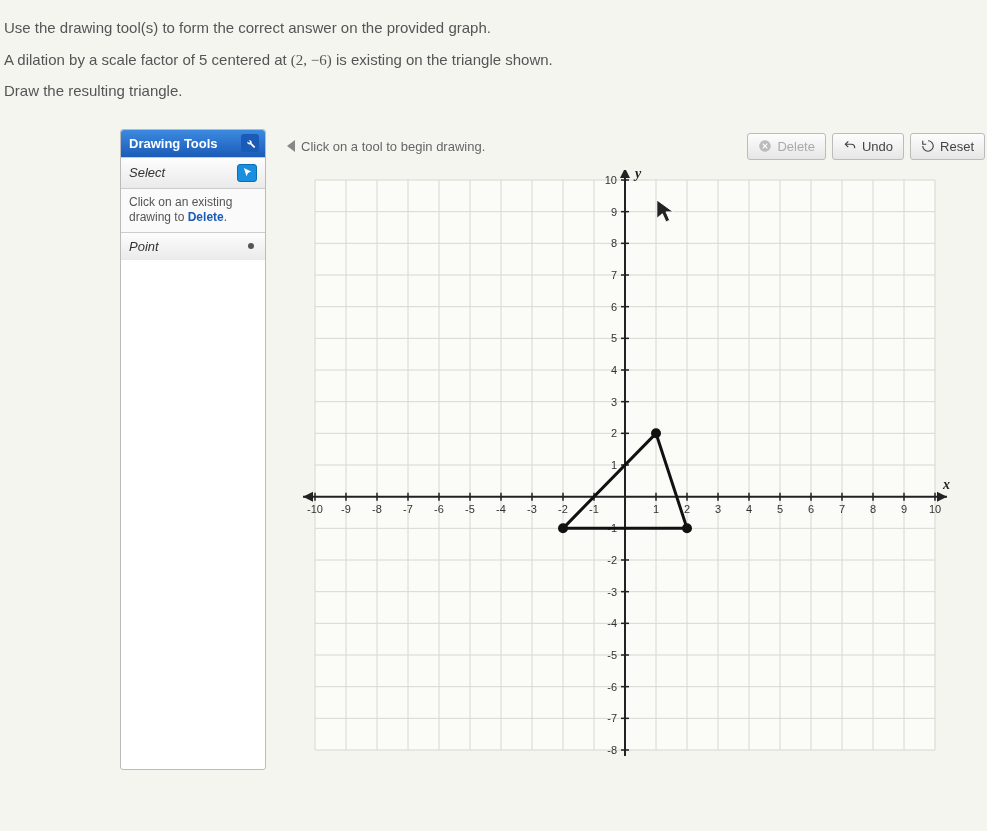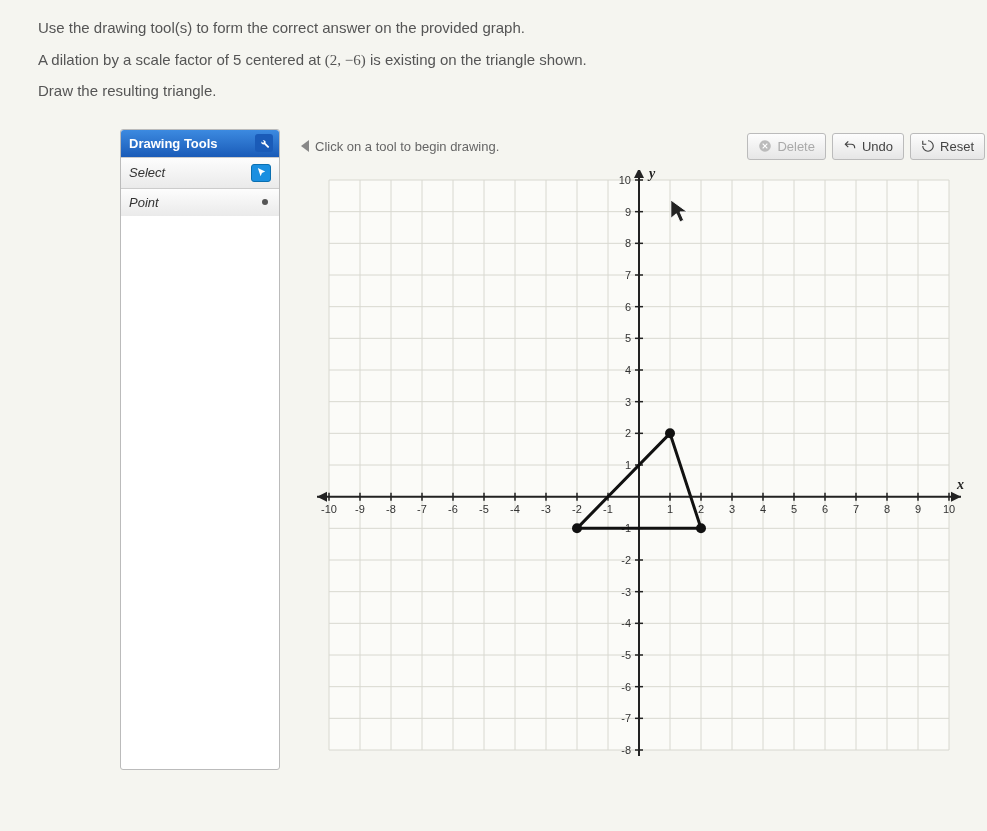--- a/index.html
+++ b/index.html
@@ -6,37 +6,37 @@
   body {
     font-family: Arial, Helvetica, sans-serif;
     background: #f5f5f0;
     width: 987px;
     height: 831px;
     position: relative;
     color: #333;
     overflow: hidden;
   }
   .problem-text {
-    padding: 14px 20px 8px 38px;
+    padding: 14px 20px 8px 4px;
     font-size: 15px;
     color: #555;
     line-height: 1.9;
   }
   .problem-text .line { margin-bottom: 3px; }
   .coord { font-family: 'Times New Roman', serif; }
 
   .workspace {
     display: flex;
     margin-left: 120px;
     margin-top: 12px;
   }
 
   
   .tools-panel {
-    width: 160px;
+    width: 146px;
     background: #fff;
     border: 1px solid #bbb;
     border-radius: 3px;
     font-size: 13px;
   }
   .tools-header {
     background: linear-gradient(#3c8ae0, #1a5bb8);
     color: #fff;
     font-weight: bold;
     padding: 6px 8px;
@@ -162,20 +162,23 @@
           </svg>
       </span>
     </div>
     <div class="tool-row select">
       <span>Select</span>
       <span class="icon-box">
         <svg width="11" height="11" viewBox="0 0 24 24" fill="#fff">
             <path d="M4 2l6 18 3-7 7-3z"></path>
           </svg>
       </span>
+    </div>
+    <div class="tool-hint">
+      <span>Click on an existing drawing to </span><span class="d">Delete</span><span>.</span>
     </div>
     <div class="tool-row">
       <span>Point</span>
       <span class="dot-icon"></span>
     </div>
   </div>
 
   <div class="canvas-area">
     <div class="canvas-header">
       <div class="pointer-left"></div>

